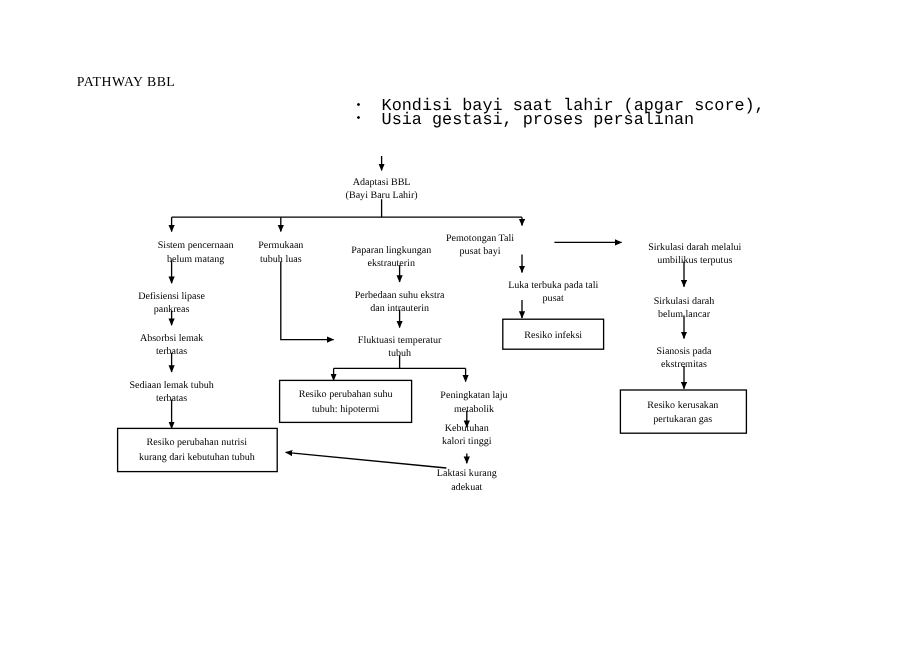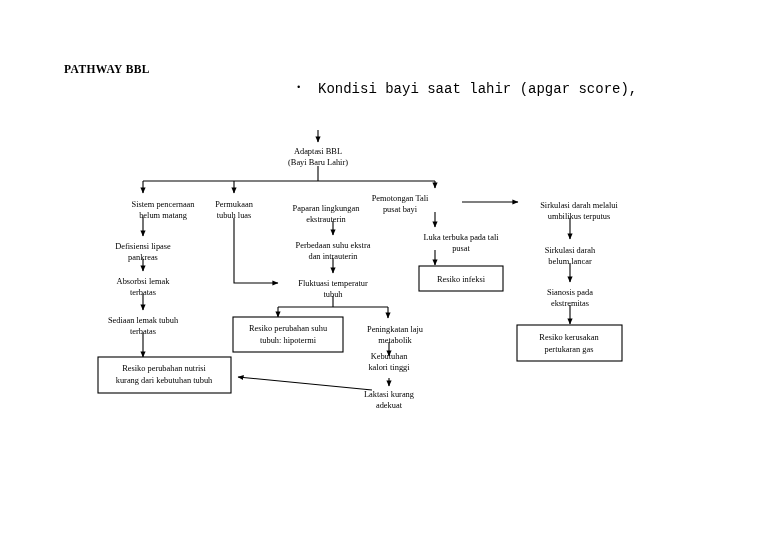--- a/index.html
+++ b/index.html
@@ -13,21 +13,21 @@
     position: relative;
     overflow: hidden;
     font-family: "Liberation Serif", "DejaVu Serif", serif;
     color: #000000;
   }
   #page-title {
     position: absolute;
     left: 64px;
     top: 63px;
     font-size: 11.5px;
-    font-weight: bold;
+    font-weight: normal;
     letter-spacing: 0.4px;
   }
   #bullet-list {
     position: absolute;
     left: 296px;
     top: 84px;
     margin: 0;
     padding: 0;
     list-style: none;
   }
@@ -68,20 +68,21 @@
     stroke-width: 1.1;
   }
 </style>
 </head>
 <body>
 
 <div id="page-title">PATHWAY BBL</div>
 
 <ul id="bullet-list">
   <li><span>Kondisi bayi saat lahir (apgar score),</span></li>
+  <li><span>Usia gestasi, proses persalinan</span></li>
 </ul>
 
 <svg id="diagram" width="768" height="543" viewBox="0 0 768 543">
   <defs>
     <marker id="ah" markerWidth="7" markerHeight="7" refX="5.6" refY="2.6" orient="auto" markerUnits="userSpaceOnUse">
       <path d="M0,0 L6,2.6 L0,5.2 z" fill="#000000"></path>
     </marker>
   </defs>
 
   <g>

